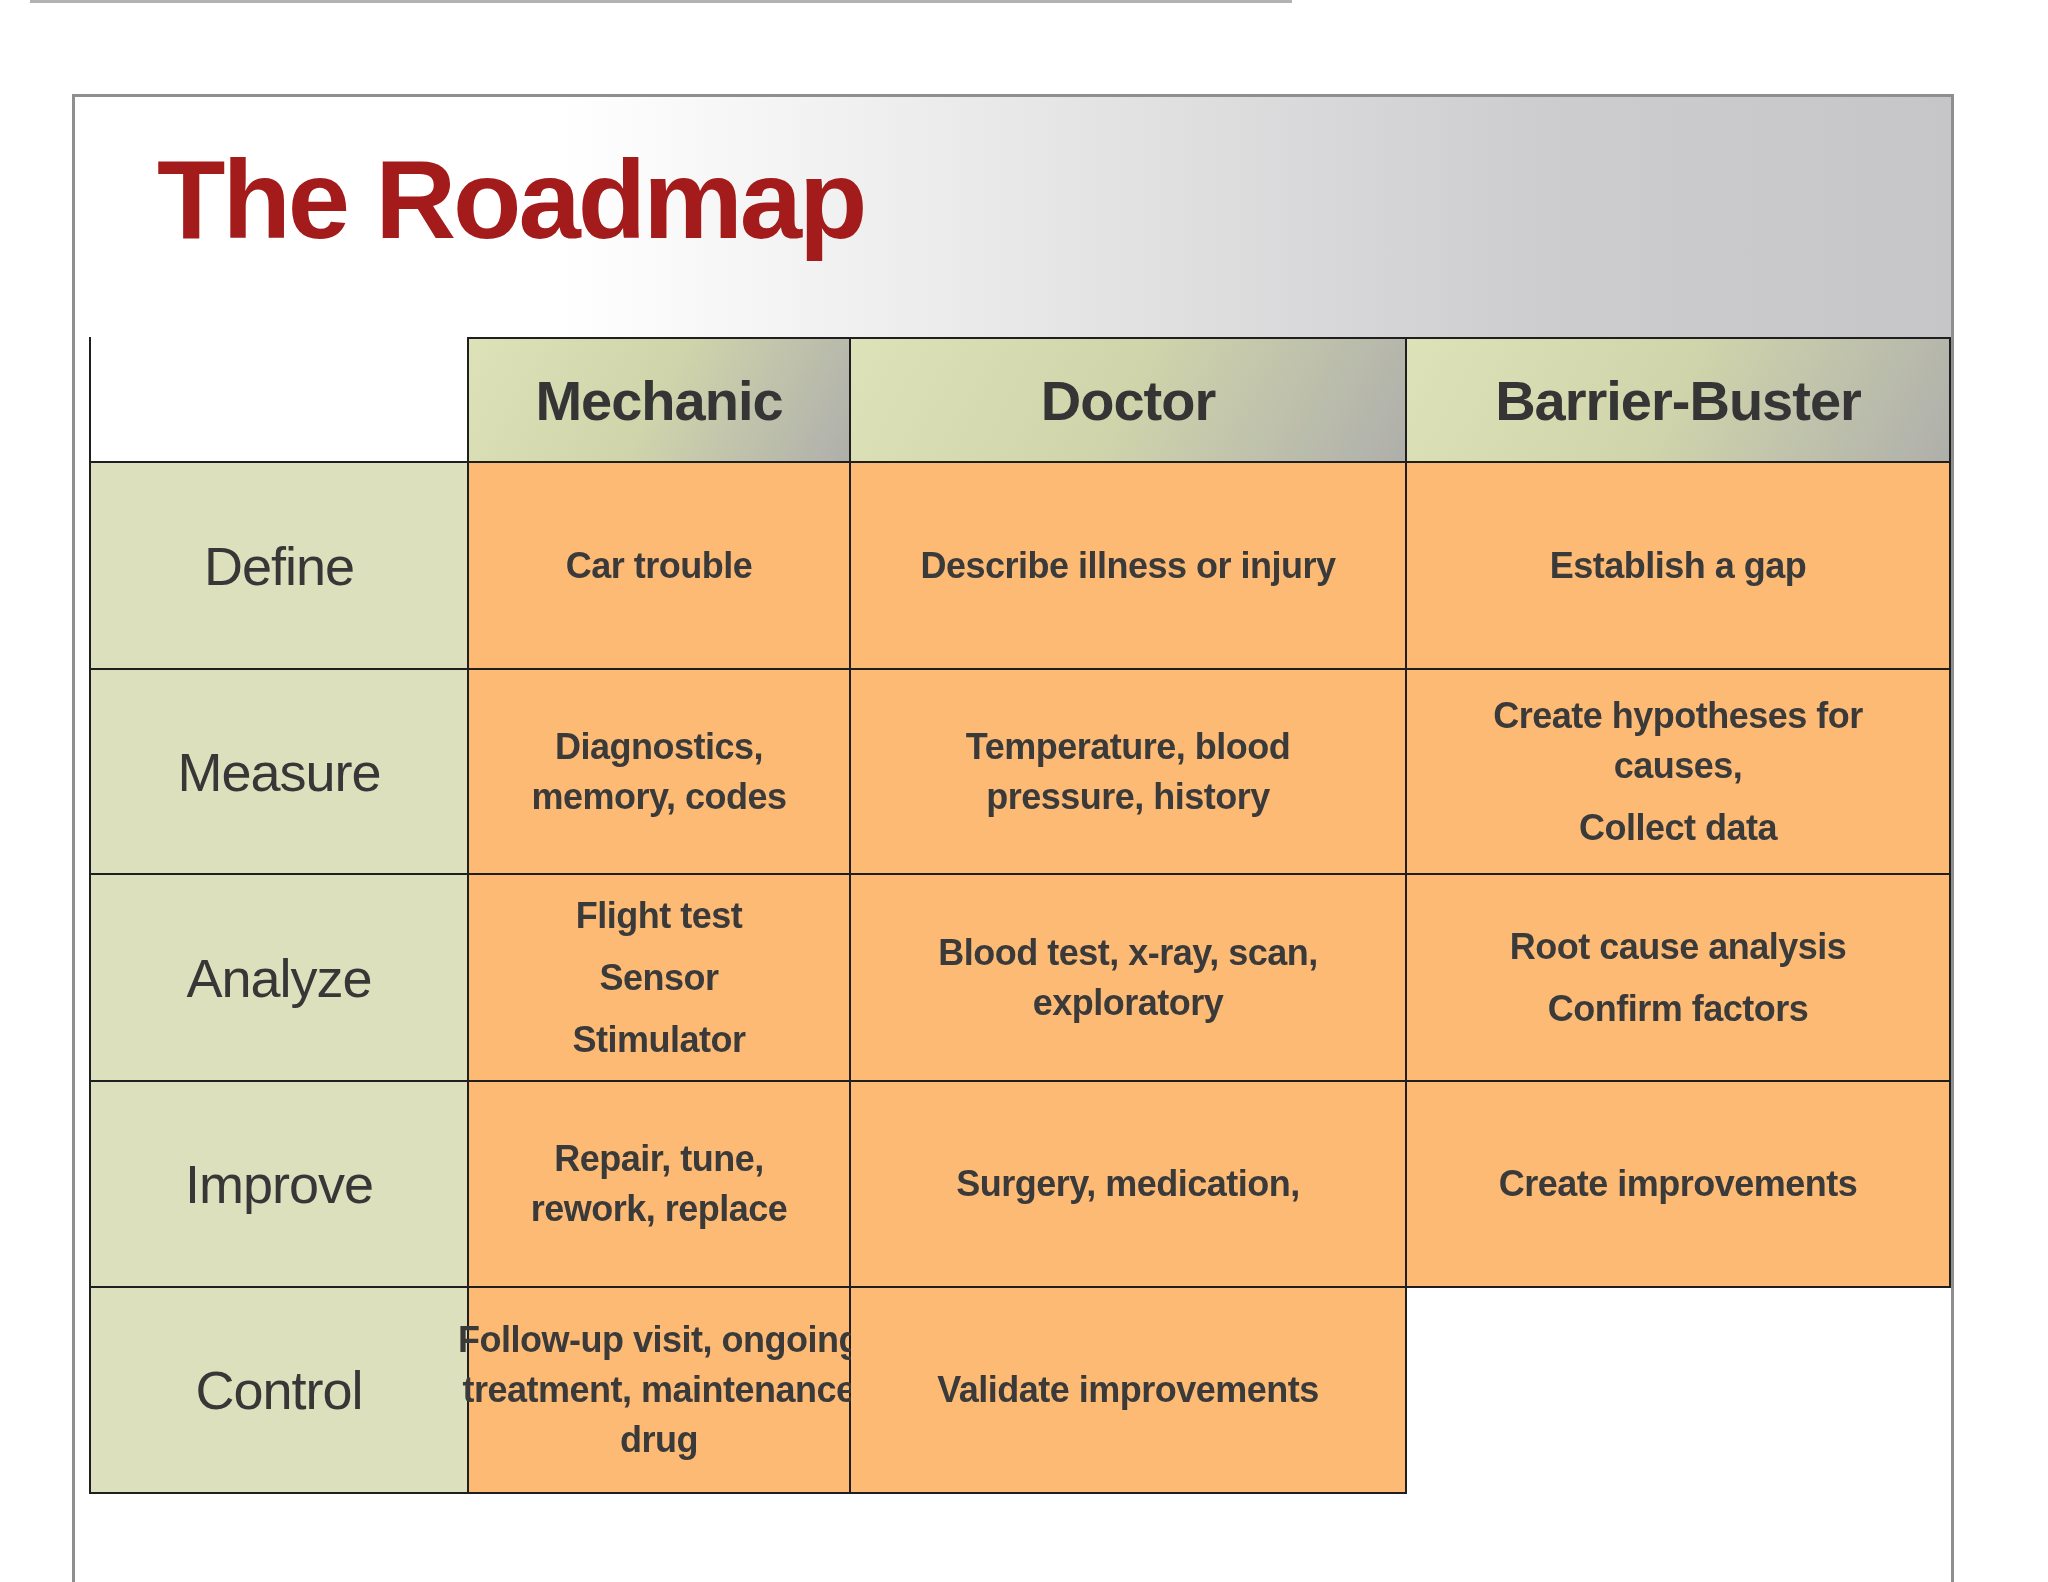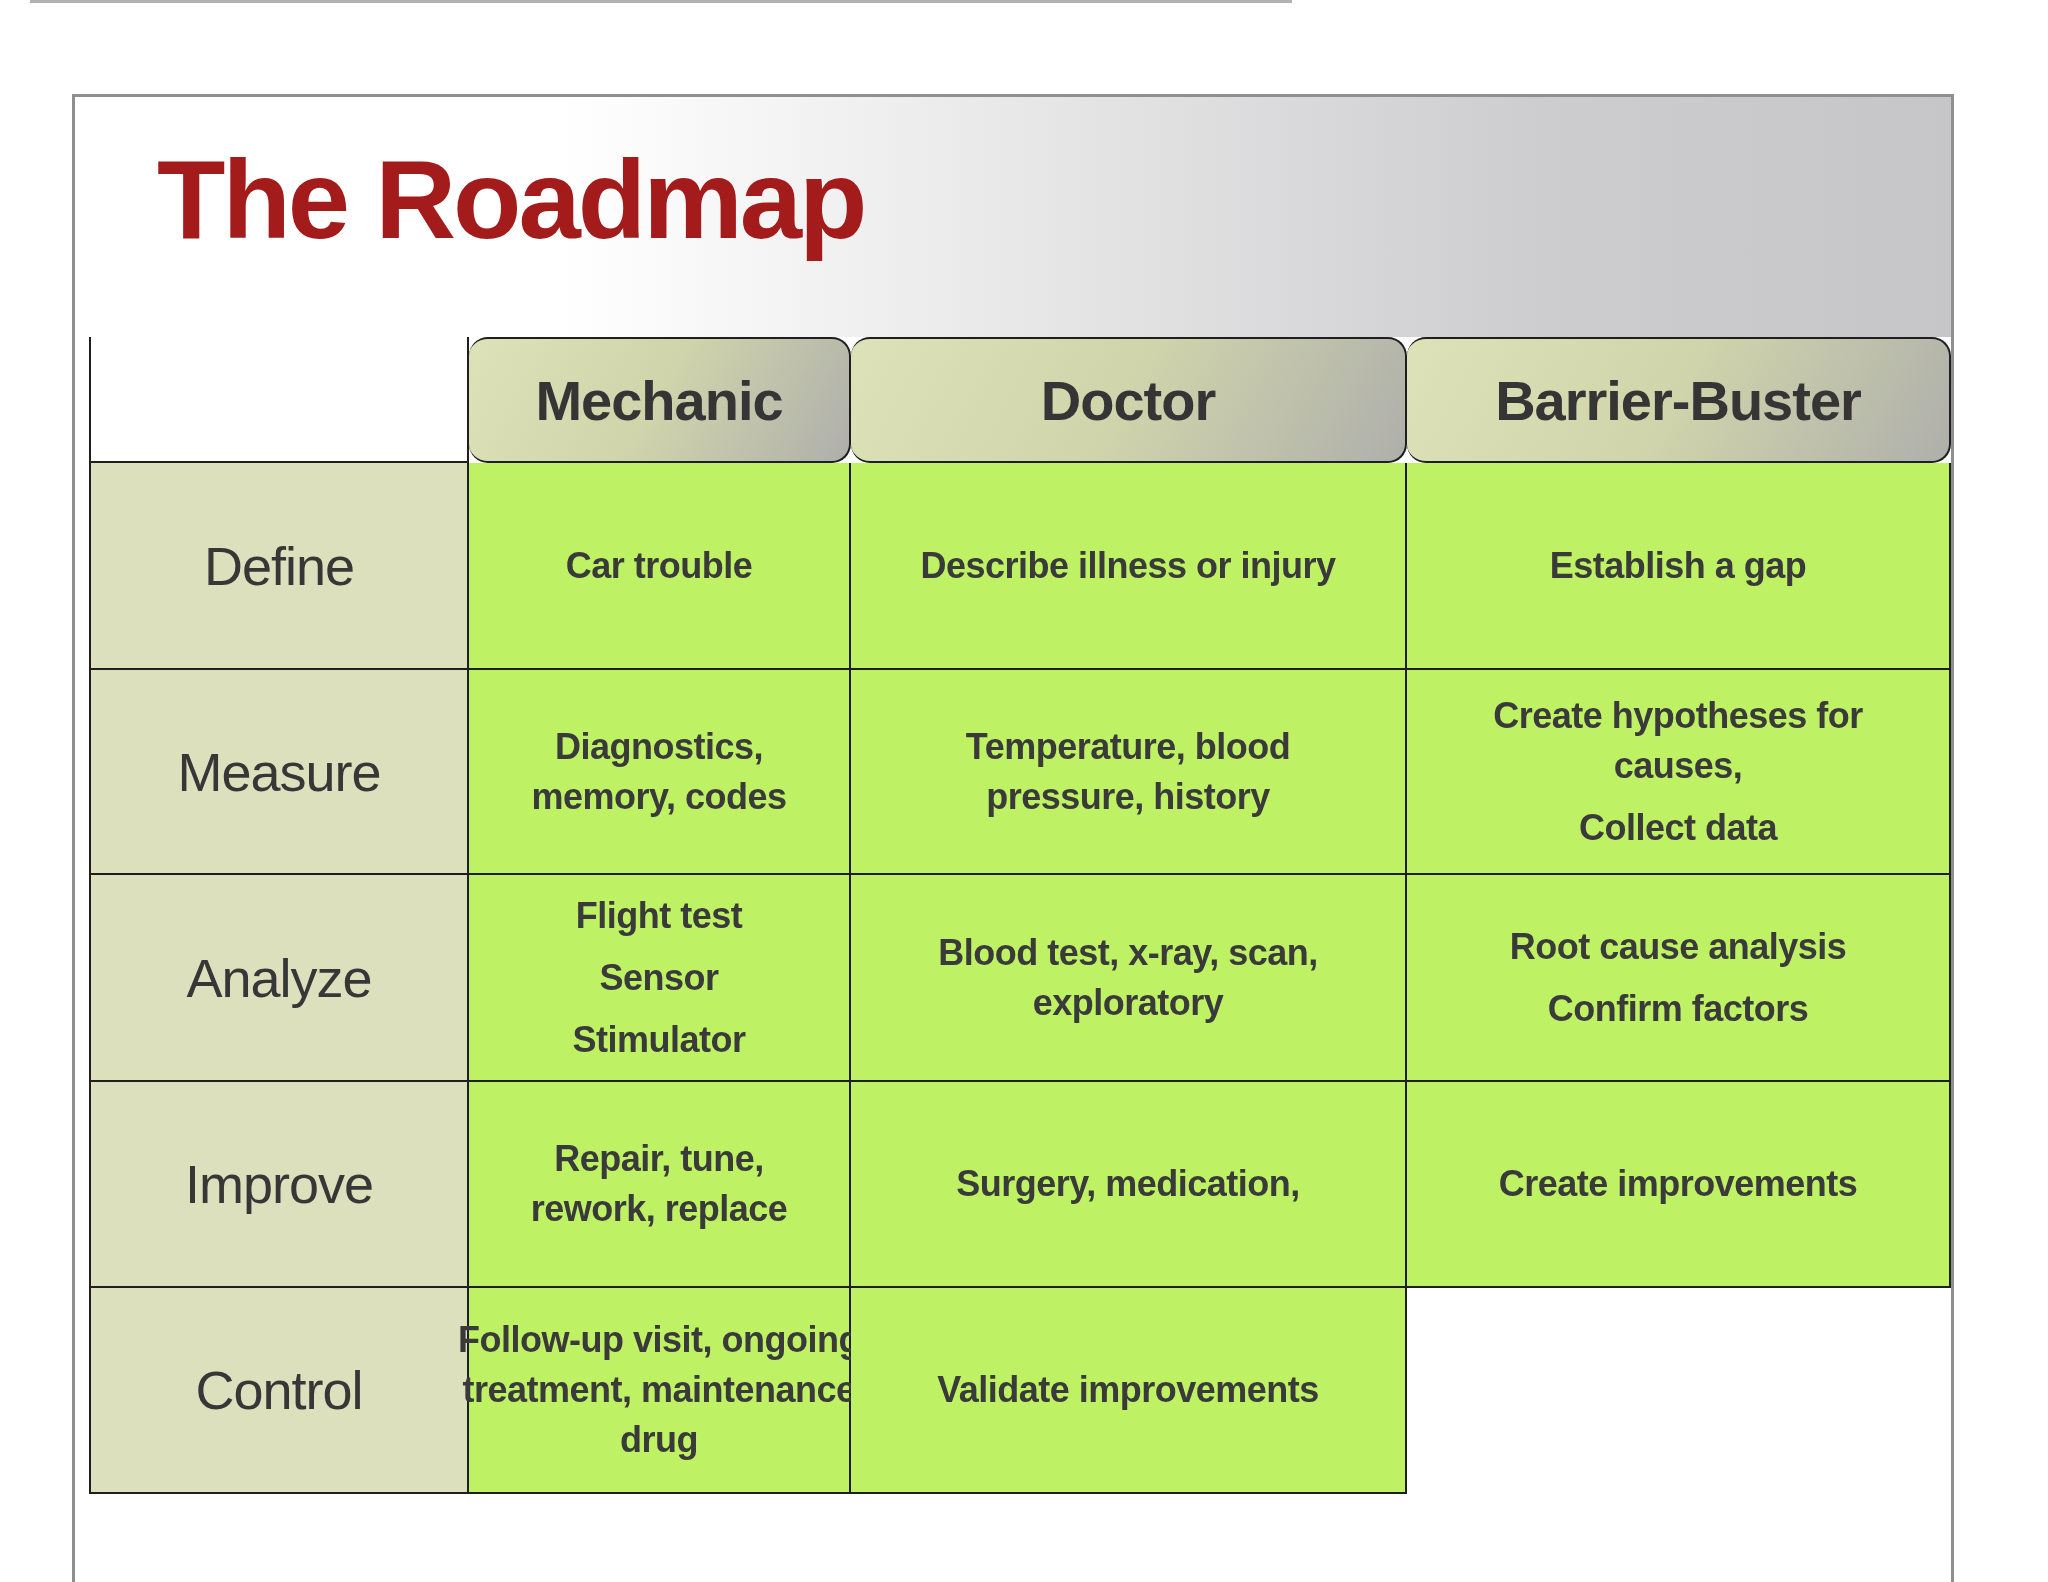--- a/index.html
+++ b/index.html
@@ -50,24 +50,24 @@
   }
 
   .cell {
     box-sizing: border-box;
     border-right: 2px solid var(--border, #1f1f1f);
     border-bottom: 2px solid var(--border, #1f1f1f);
     display: flex; flex-direction: column;
     align-items: center; justify-content: center;
     text-align: center;
     color: #3a3a3a;
-    background: #bef264;
+    background: #fdba74;
     padding: 4px 18px;
   }
-  .cell.top  { border-top: 2px solid var(--border, #1f1f1f); border-radius: 19px; }
+  .cell.top  { border-top: 2px solid var(--border, #1f1f1f); }
   .cell.left { border-left: 2px solid var(--border, #1f1f1f); }
 
   .cell.corner { background: transparent; }
 
   .cell.hdr {
     background: linear-gradient(118deg,
       var(--hdr-g1, #dde2b8) 0%,
       var(--hdr-g2, #cfd4ab) 50%,
       var(--hdr-g3, #afafab) 100%);
     font-size: 56px; font-weight: bold; color: #353535;

